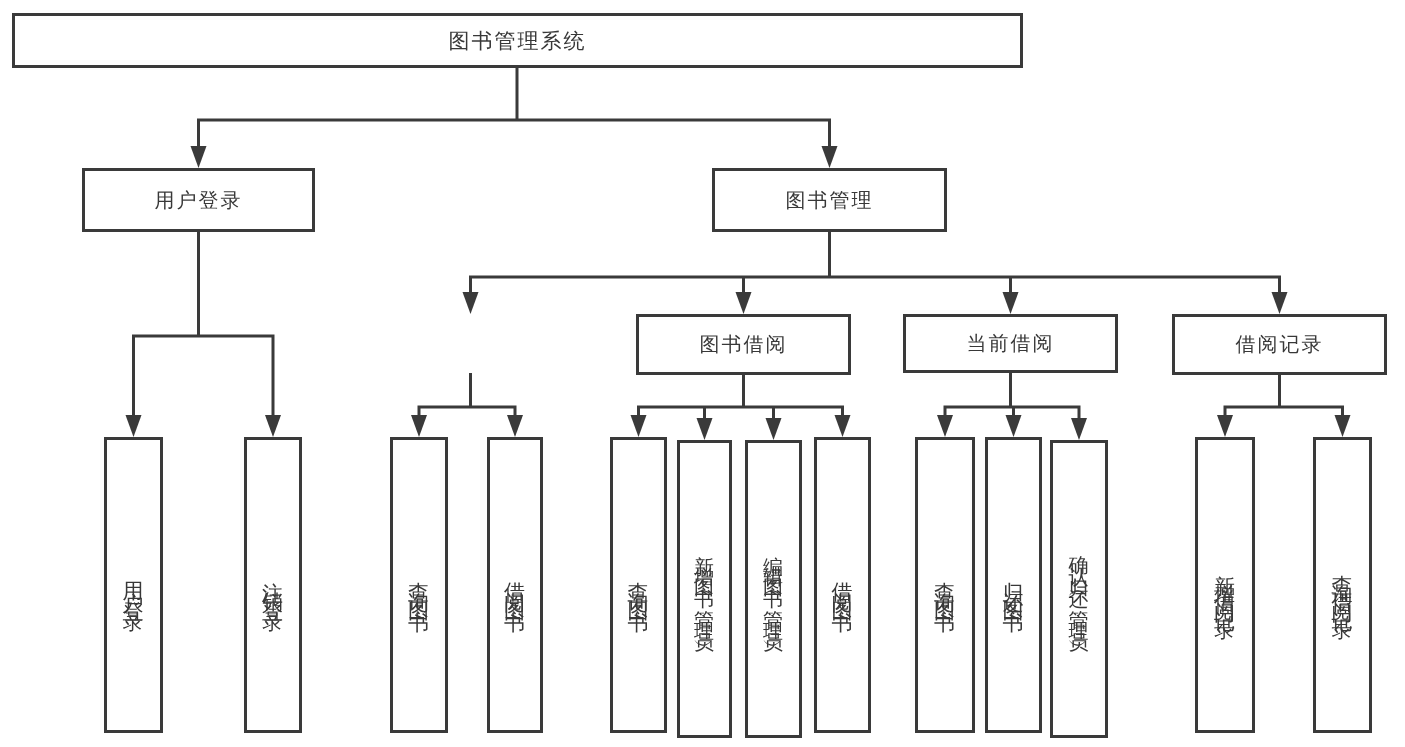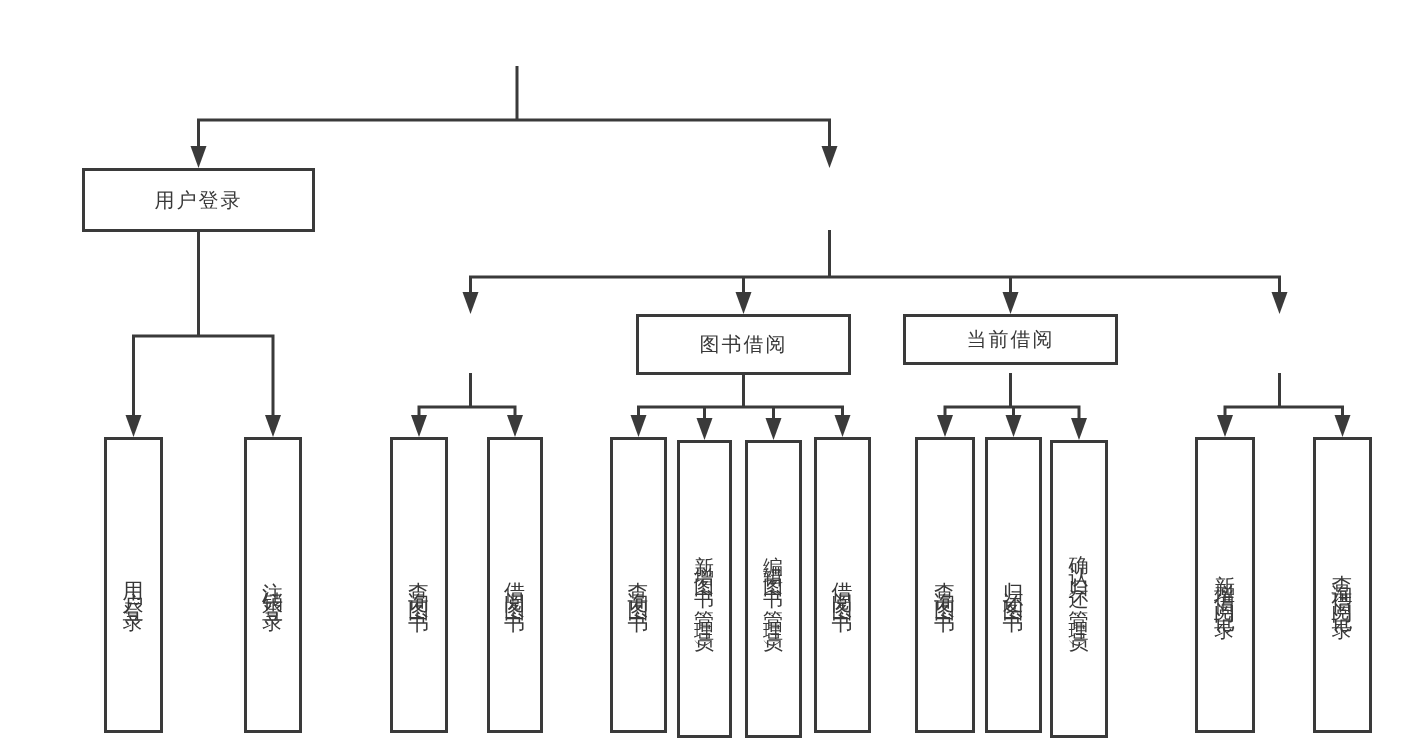--- a/index.html
+++ b/index.html
@@ -95,30 +95,39 @@
       <polygon points="765.5,418 781.5,418 773.5,440"></polygon>
       <polygon points="834.5,415 850.5,415 842.5,437"></polygon>
       <polygon points="937,415 953,415 945,437"></polygon>
       <polygon points="1005.5,415 1021.5,415 1013.5,437"></polygon>
       <polygon points="1071,418 1087,418 1079,440"></polygon>
       <polygon points="1217,415 1233,415 1225,437"></polygon>
       <polygon points="1334.5,415 1350.5,415 1342.5,437"></polygon>
     </g>
   </svg>
 
+  <div class="box h root" style="left:12px; top:13px; width:1011px; height:55px;">
+    <span class="label">图书管理系统</span>
+  </div>
 
   <div class="box h" style="left:82px; top:168px; width:233px; height:64px;">
     <span class="label">用户登录</span>
+  </div>
+  <div class="box h" style="left:712px; top:168px; width:235px; height:64px;">
+    <span class="label">图书管理</span>
   </div>
 
   <div class="box h" style="left:636px; top:314px; width:215px; height:61px;">
     <span class="label">图书借阅</span>
   </div>
-  <div class="box h" style="left:903px; top:314px; width:215px; height:51px;">
+  <div class="box h" style="left:903px; top:314px; width:215px; height:59px;">
     <span class="label">当前借阅</span>
+  </div>
+  <div class="box h" style="left:1172px; top:314px; width:215px; height:61px;">
+    <span class="label">借阅记录</span>
   </div>
 
   <div class="box leaf" style="left:104px; top:437px; width:59px; height:296px;">
     <span class="label">用户登录</span>
   </div>
   <div class="box leaf" style="left:244px; top:437px; width:58px; height:296px;">
     <span class="label">注销登录</span>
   </div>
 
   <div class="box leaf" style="left:390px; top:437px; width:58px; height:296px;">

